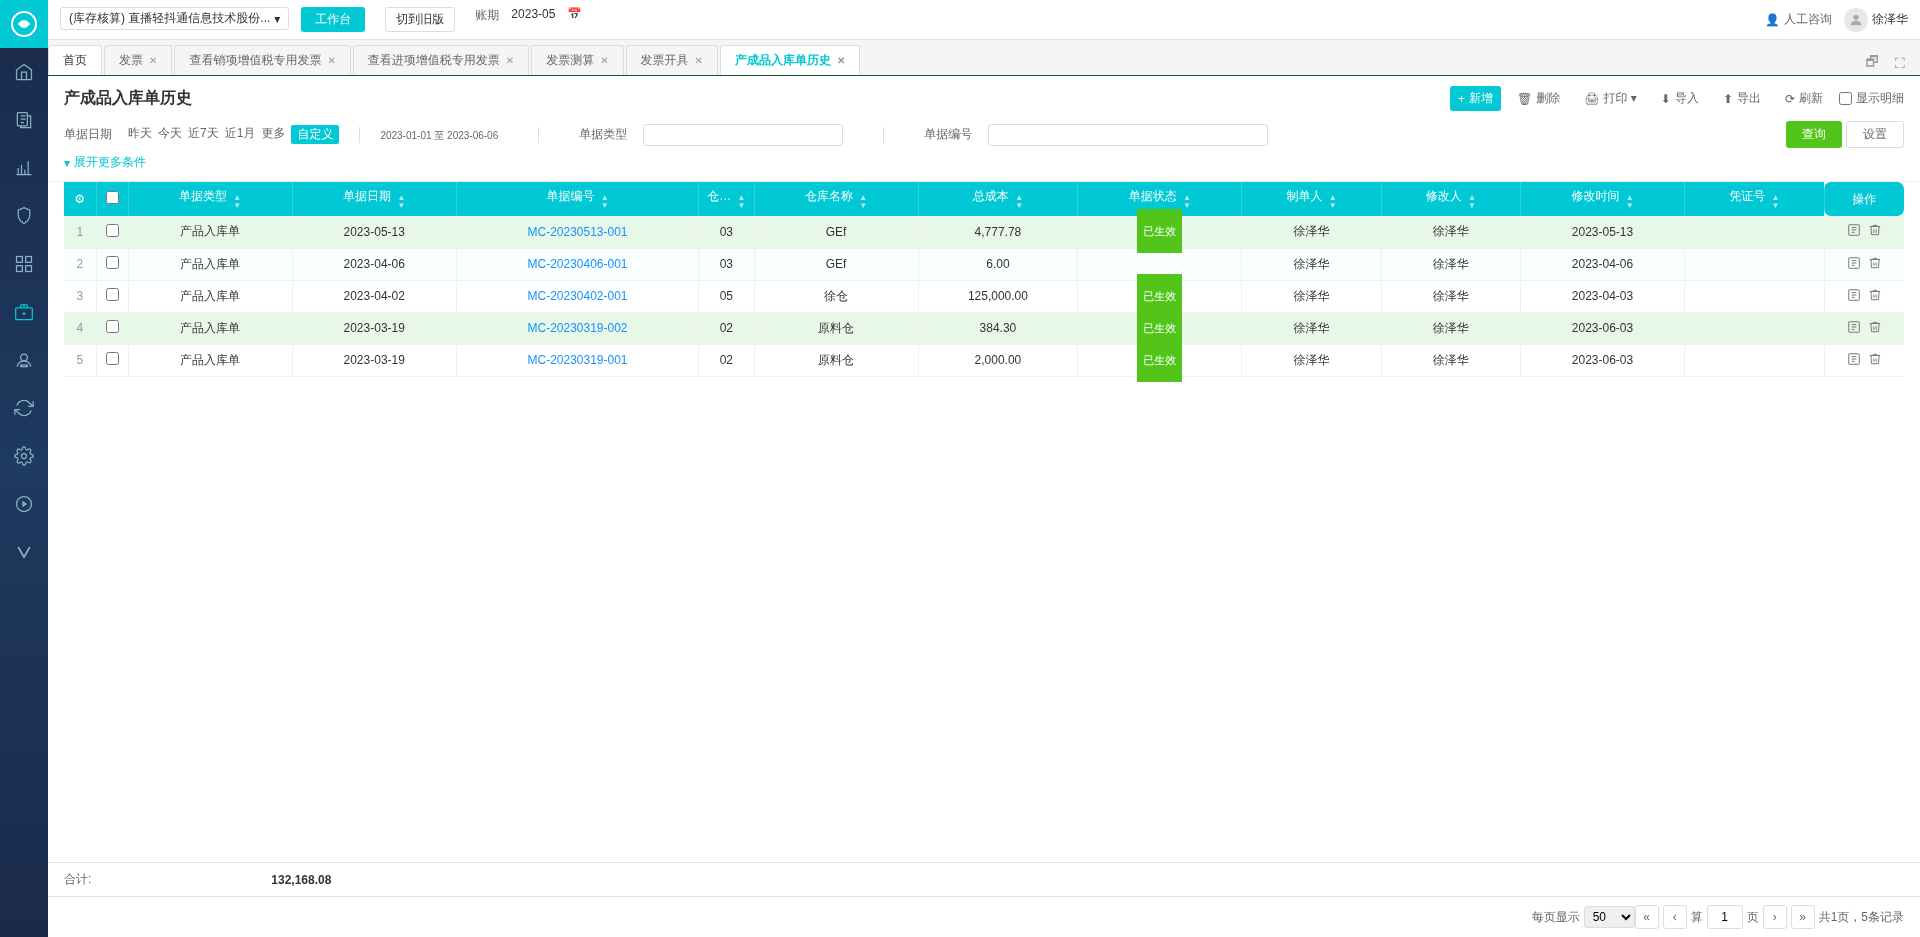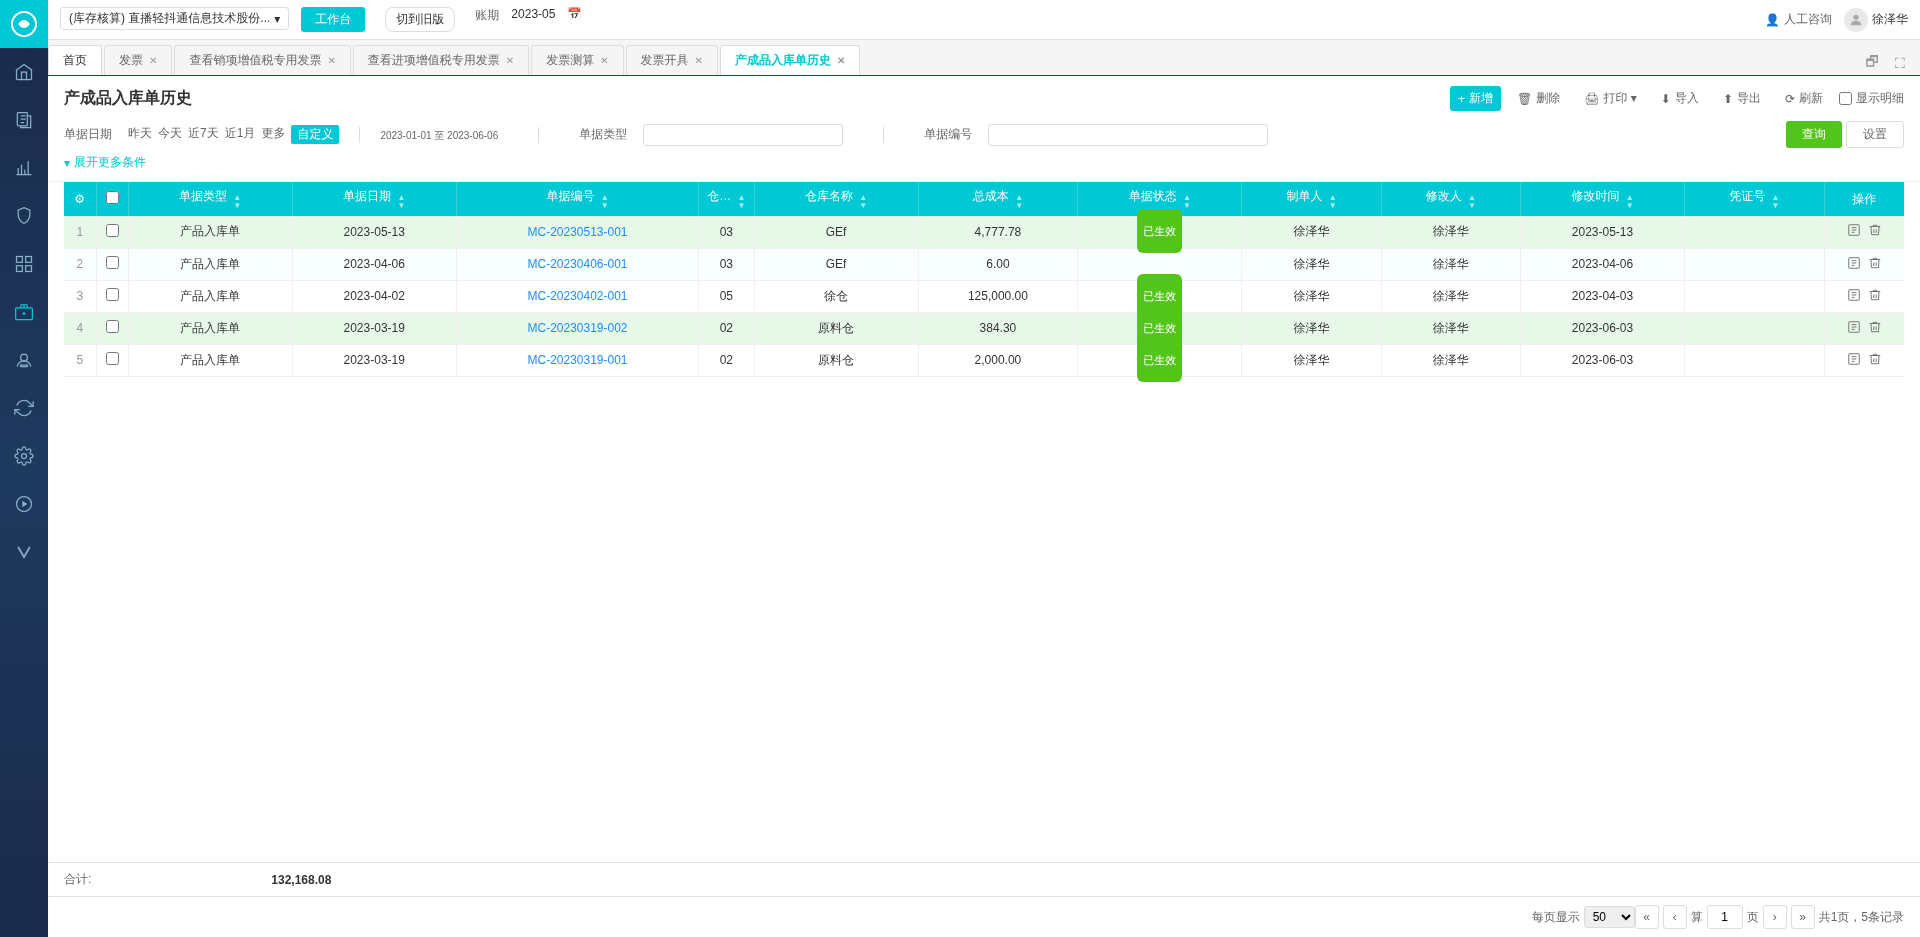--- a/index.html
+++ b/index.html
@@ -59,29 +59,29 @@
     .filter-input { border: 1px solid #ddd; border-radius: 3px; padding: 3px 8px; font-size: 12px; min-width: 180px; }
     .search-btn { background: #52c41a; color: white; border: none; border-radius: 3px; padding: 4px 16px; cursor: pointer; font-size: 12px; }
     .set-btn { background: white; color: #666; border: 1px solid #ddd; border-radius: 3px; padding: 4px 16px; cursor: pointer; font-size: 12px; }
     .expand-conditions { display: flex; align-items: center; gap: 4px; color: #00c8d4; cursor: pointer; font-size: 12px; margin-top: 6px; }
 
     
     .table-container { flex: 1; overflow: auto; padding: 0 16px; }
     table { width: 100%; border-collapse: collapse; font-size: 12px; }
     thead tr { background: #00c8d4; color: white; height: 34px; }
     thead th { padding: 0 8px; text-align: center; font-weight: normal; border-right: 1px solid rgba(255,255,255,0.2); white-space: nowrap; cursor: pointer; }
-    thead th:last-child { border-right: none; }
+    thead th:last-child { border-right: none; border-radius: 7px; }
     tbody tr { height: 32px; border-bottom: 1px solid #f0f0f0; }
     tbody tr:nth-child(even) { background: #f9ffff; }
     tbody tr.highlight { background: #e8f8e8; }
     tbody td { padding: 0 8px; text-align: center; border-right: 1px solid #f0f0f0; white-space: nowrap; }
     tbody td:last-child { border-right: none; }
     .row-num { color: #999; text-align: center; }
     .checkbox-cell { text-align: center; }
-    .status-badge { background: #52c41a; color: white; padding: 16px 6px; border-radius: 6px; font-size: 11px; }
+    .status-badge { background: #52c41a; color: white; padding: 16px 6px; border-radius: 0; font-size: 11px; }
     .link-text { color: #1890ff; cursor: pointer; text-decoration: none; }
     .op-btn { border: none; background: none; cursor: pointer; color: #666; padding: 2px; font-size: 14px; }
     .settings-icon { color: white; cursor: pointer; }
 
     
     .table-footer { display: flex; align-items: center; padding: 8px 16px; border-top: 1px solid #e0e0e0; background: #fff; }
     .total-label { font-size: 12px; color: #666; }
     .total-amount { font-size: 12px; color: #333; font-weight: bold; margin-left: 16px; }
 
     
@@ -187,21 +187,21 @@
   <div class="main">
 
     <div class="topbar">
       <div class="topbar-left">
         <div class="company-btn">
           <span>(库存核算) 直播轻抖通信息技术股份...</span>
           <span>▾</span>
         </div>
         <button class="workbench-btn">工作台</button>
         <div style="display:flex;align-items:center;gap:6px;margin-left:8px;">
-          <button style="background:#fff;border:1px solid #ddd;border-radius:8px;padding:3px 10px;font-size:12px;cursor:pointer;color:#333;">切到旧版</button>
+          <button style="background:#fff;border:1px solid #ddd;border-radius:3px;padding:3px 10px;font-size:12px;cursor:pointer;color:#333;">切到旧版</button>
         </div>
         <span style="margin-left:8px;color:#666;font-size:12px;">账期</span>
         <span style="color:#333;font-size:12px;">2023-05</span>
         <span style="cursor:pointer;color:#666;">📅</span>
       </div>
       <div class="topbar-right">
         <div class="user-service">
           <span>👤</span>
           <span>人工咨询</span>
         </div>

